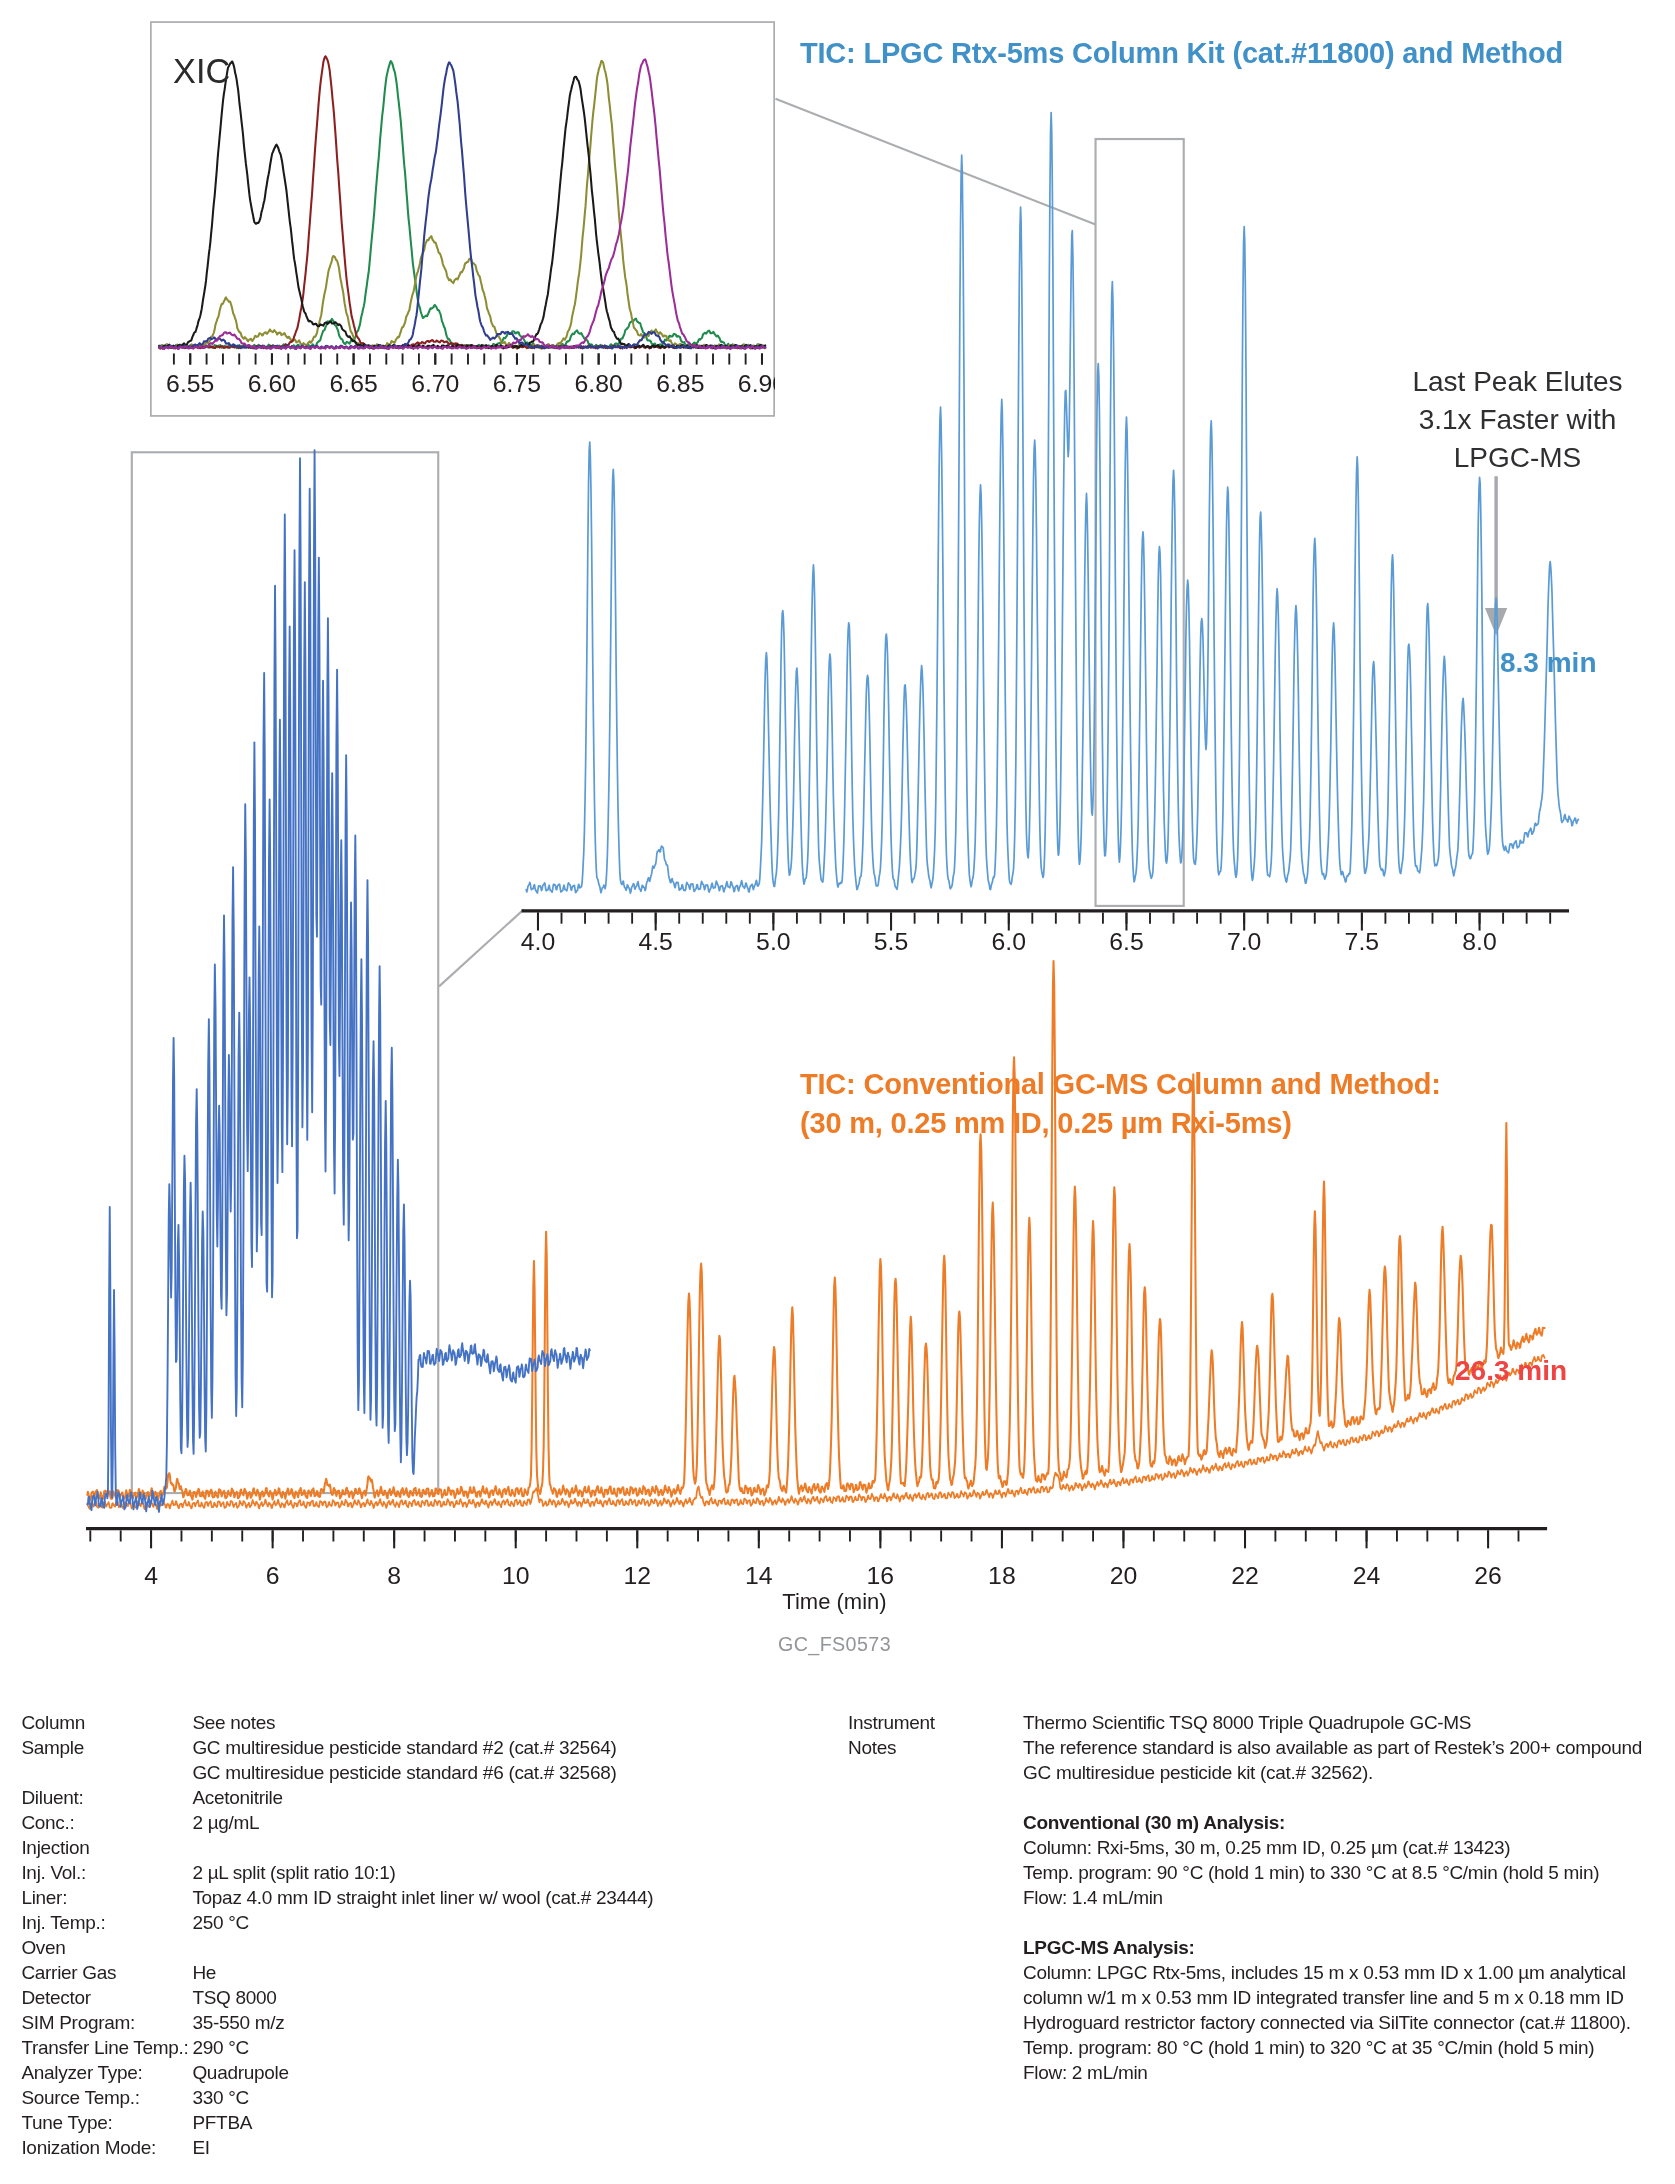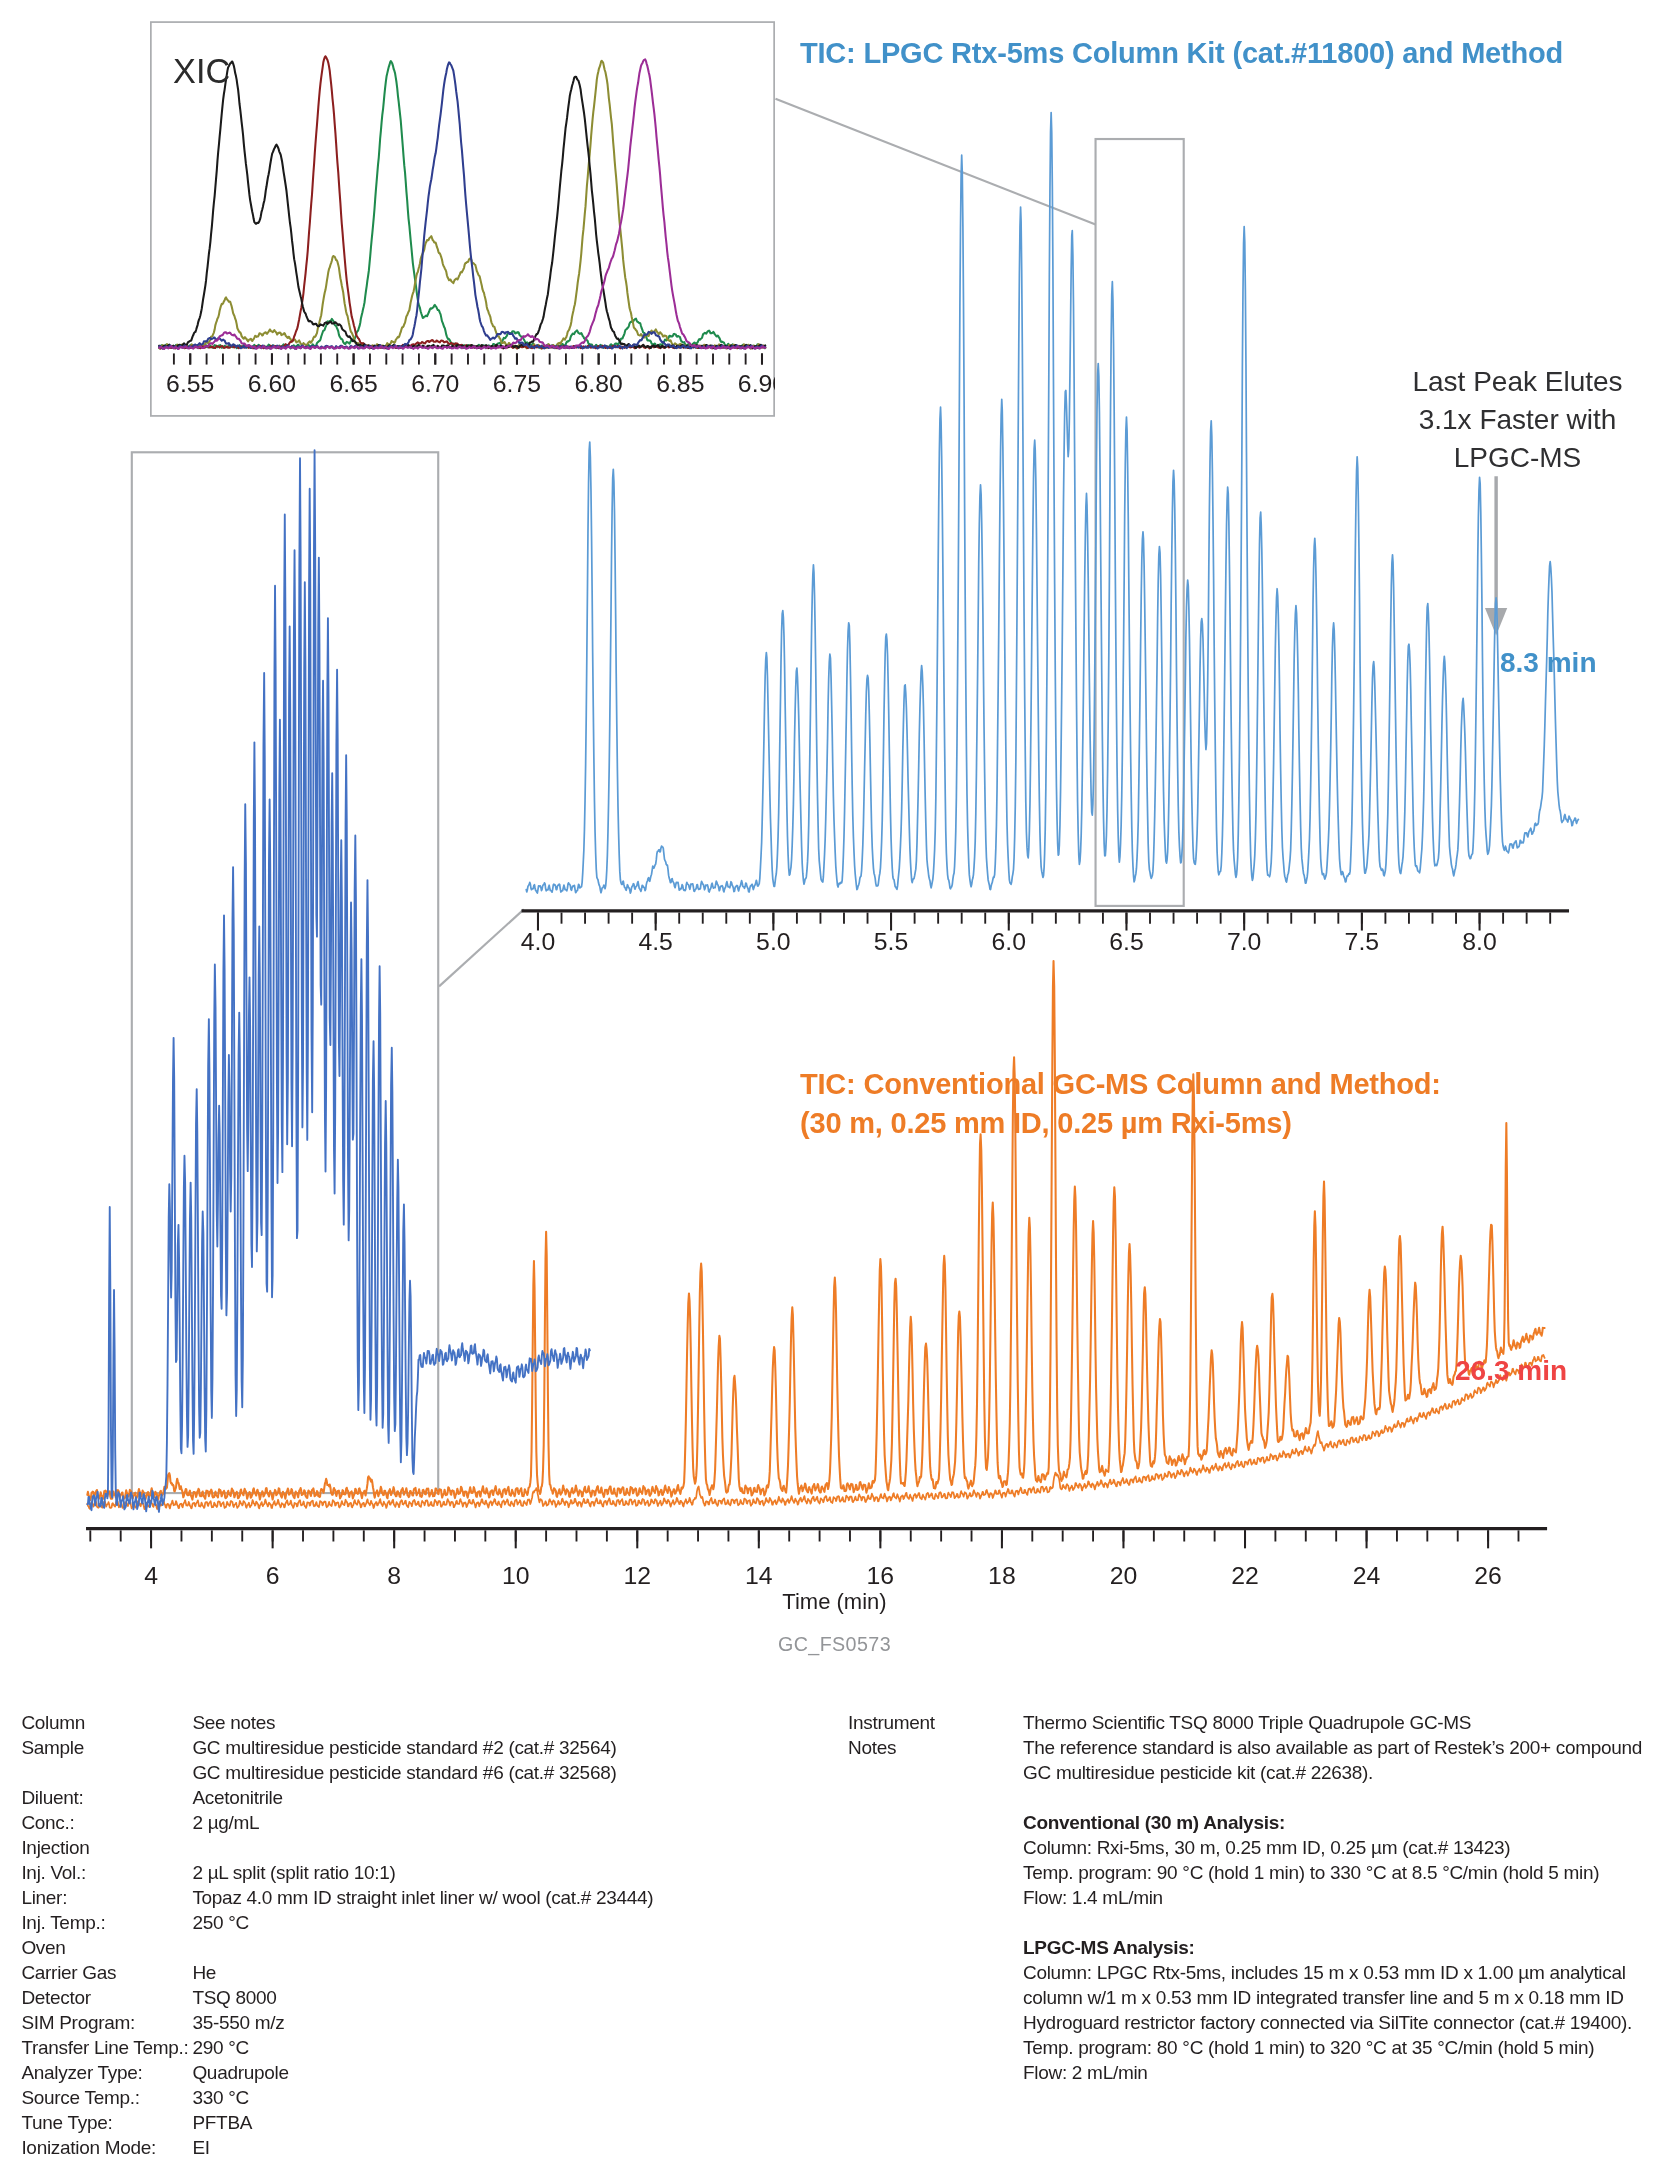--- a/index.html
+++ b/index.html
@@ -301,41 +301,41 @@
       <div class="m-value">PFTBA</div>
       <div class="m-label">Ionization Mode:</div>
       <div class="m-value">EI</div>
     </div>
   <div id="methods-right" class="methods abs" style="left:848px;top:1710px">
       <div class="m-label b">Instrument</div>
       <div class="m-value">Thermo Scientific TSQ 8000 Triple Quadrupole GC-MS</div>
       <div class="m-label b">Notes</div>
       <div class="m-value">The reference standard is also available as part of Restek’s 200+ compound</div>
       <div class="m-label"></div>
-      <div class="m-value">GC multiresidue pesticide kit (cat.# 22638).</div>
+      <div class="m-value">GC multiresidue pesticide kit (cat.# 32562).</div>
       <div class="m-label"></div>
       <div class="m-value"></div>
       <div class="m-label"></div>
       <div class="m-value b">Conventional (30 m) Analysis:</div>
       <div class="m-label"></div>
       <div class="m-value">Column: Rxi-5ms, 30 m, 0.25 mm ID, 0.25 µm (cat.# 13423)</div>
       <div class="m-label"></div>
       <div class="m-value">Temp. program: 90 °C (hold 1 min) to 330 °C at 8.5 °C/min (hold 5 min)</div>
       <div class="m-label"></div>
       <div class="m-value">Flow: 1.4 mL/min</div>
       <div class="m-label"></div>
       <div class="m-value"></div>
       <div class="m-label"></div>
       <div class="m-value b">LPGC-MS Analysis:</div>
       <div class="m-label"></div>
       <div class="m-value">Column: LPGC Rtx-5ms, includes 15 m x 0.53 mm ID x 1.00 µm analytical</div>
       <div class="m-label"></div>
       <div class="m-value">column w/1 m x 0.53 mm ID integrated transfer line and 5 m x 0.18 mm ID</div>
       <div class="m-label"></div>
-      <div class="m-value">Hydroguard restrictor factory connected via SilTite connector (cat.# 19400).</div>
+      <div class="m-value">Hydroguard restrictor factory connected via SilTite connector (cat.# 11800).</div>
       <div class="m-label"></div>
       <div class="m-value">Temp. program: 80 °C (hold 1 min) to 320 °C at 35 °C/min (hold 5 min)</div>
       <div class="m-label"></div>
       <div class="m-value">Flow: 2 mL/min</div>
     </div>
 
 </div>
 
 
 </body></html>

